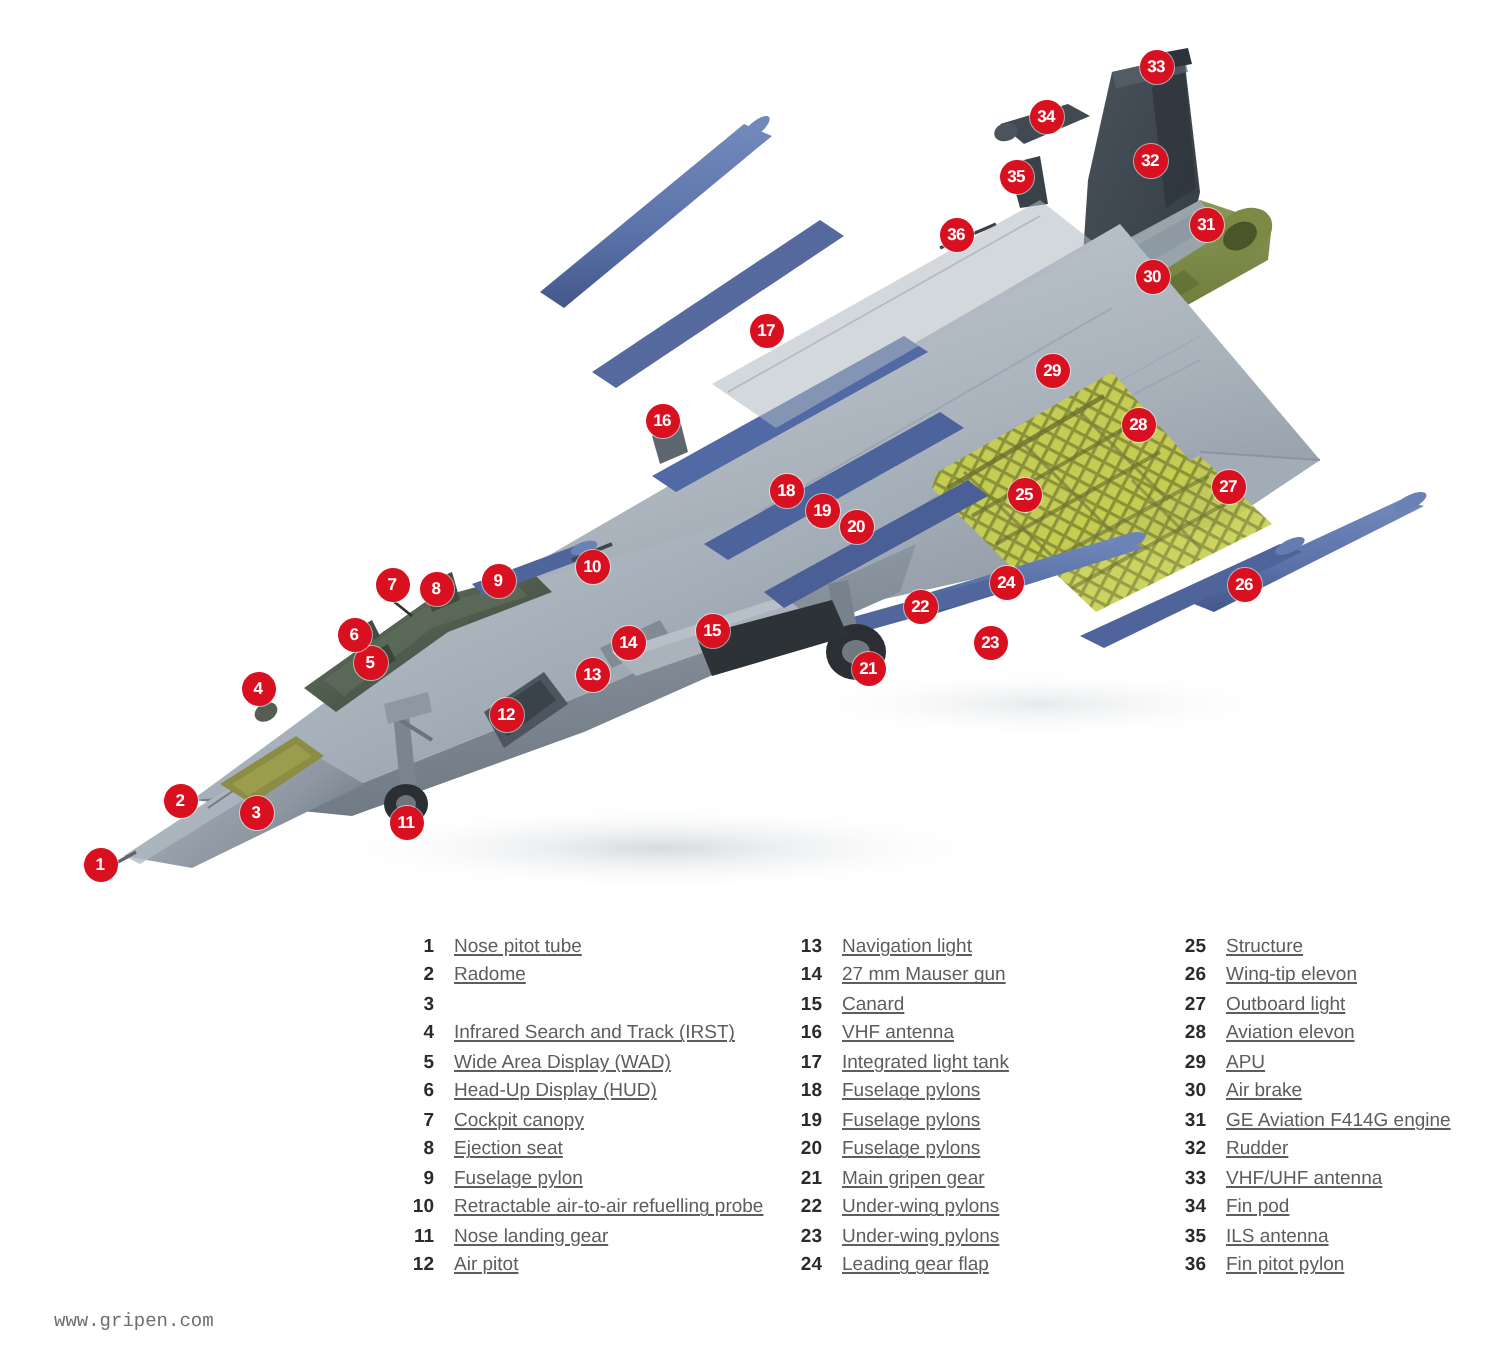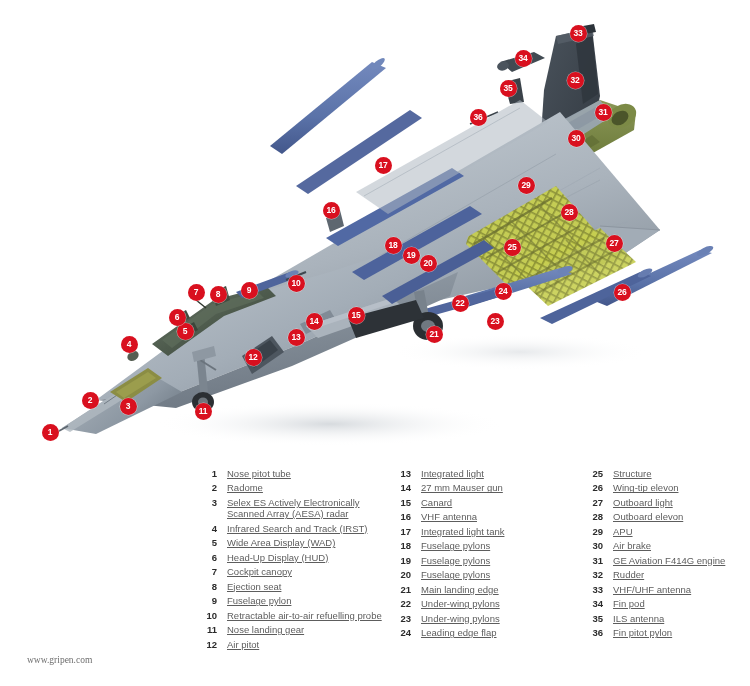--- a/index.html
+++ b/index.html
@@ -94,21 +94,21 @@
     text-decoration: underline;
   }
 
   
   #footer-url {
     position: absolute;
     left: 27px;
     top: 655px;
     font-size: 9.5px;
     color: #6e6e6e;
-    font-family: Liberation Serif, serif;
+    font-family: Liberation Mono, monospace;
   }
 </style>
 </head>
 <body>
 
 <div id="illustration">
 
   <svg id="aircraft-svg" viewBox="0 0 750 460">
     <defs>
       <linearGradient id="gFuseTop" x1="0" y1="0" x2="1" y2="1">
@@ -380,21 +380,20 @@
       <div class="legend-row">
         <div class="legend-num">1</div>
         <div class="legend-label">Nose pitot tube</div>
       </div>
       <div class="legend-row">
         <div class="legend-num">2</div>
         <div class="legend-label">Radome</div>
       </div>
       <div class="legend-row">
         <div class="legend-num">3</div>
-        <div class="legend-label">Selex ES Actively Electronically Scanned Array (AESA) radar</div>
       </div>
       <div class="legend-row">
         <div class="legend-num">4</div>
         <div class="legend-label">Infrared Search and Track (IRST)</div>
       </div>
       <div class="legend-row">
         <div class="legend-num">5</div>
         <div class="legend-label">Wide Area Display (WAD)</div>
       </div>
       <div class="legend-row">
@@ -422,21 +421,21 @@
         <div class="legend-label">Nose landing gear</div>
       </div>
       <div class="legend-row">
         <div class="legend-num">12</div>
         <div class="legend-label">Air pitot</div>
       </div>
     </div>
   <div class="legend-col" id="legend-col-2">
       <div class="legend-row">
         <div class="legend-num">13</div>
-        <div class="legend-label">Integrated light</div>
+        <div class="legend-label">Navigation light</div>
       </div>
       <div class="legend-row">
         <div class="legend-num">14</div>
         <div class="legend-label">27 mm Mauser gun</div>
       </div>
       <div class="legend-row">
         <div class="legend-num">15</div>
         <div class="legend-label">Canard</div>
       </div>
       <div class="legend-row">
@@ -454,51 +453,51 @@
       <div class="legend-row">
         <div class="legend-num">19</div>
         <div class="legend-label">Fuselage pylons</div>
       </div>
       <div class="legend-row">
         <div class="legend-num">20</div>
         <div class="legend-label">Fuselage pylons</div>
       </div>
       <div class="legend-row">
         <div class="legend-num">21</div>
-        <div class="legend-label">Main landing edge</div>
+        <div class="legend-label">Main gripen gear</div>
       </div>
       <div class="legend-row">
         <div class="legend-num">22</div>
         <div class="legend-label">Under-wing pylons</div>
       </div>
       <div class="legend-row">
         <div class="legend-num">23</div>
         <div class="legend-label">Under-wing pylons</div>
       </div>
       <div class="legend-row">
         <div class="legend-num">24</div>
-        <div class="legend-label">Leading edge flap</div>
+        <div class="legend-label">Leading gear flap</div>
       </div>
     </div>
   <div class="legend-col" id="legend-col-3">
       <div class="legend-row">
         <div class="legend-num">25</div>
         <div class="legend-label">Structure</div>
       </div>
       <div class="legend-row">
         <div class="legend-num">26</div>
         <div class="legend-label">Wing-tip elevon</div>
       </div>
       <div class="legend-row">
         <div class="legend-num">27</div>
         <div class="legend-label">Outboard light</div>
       </div>
       <div class="legend-row">
         <div class="legend-num">28</div>
-        <div class="legend-label">Outboard elevon</div>
+        <div class="legend-label">Aviation elevon</div>
       </div>
       <div class="legend-row">
         <div class="legend-num">29</div>
         <div class="legend-label">APU</div>
       </div>
       <div class="legend-row">
         <div class="legend-num">30</div>
         <div class="legend-label">Air brake</div>
       </div>
       <div class="legend-row">

